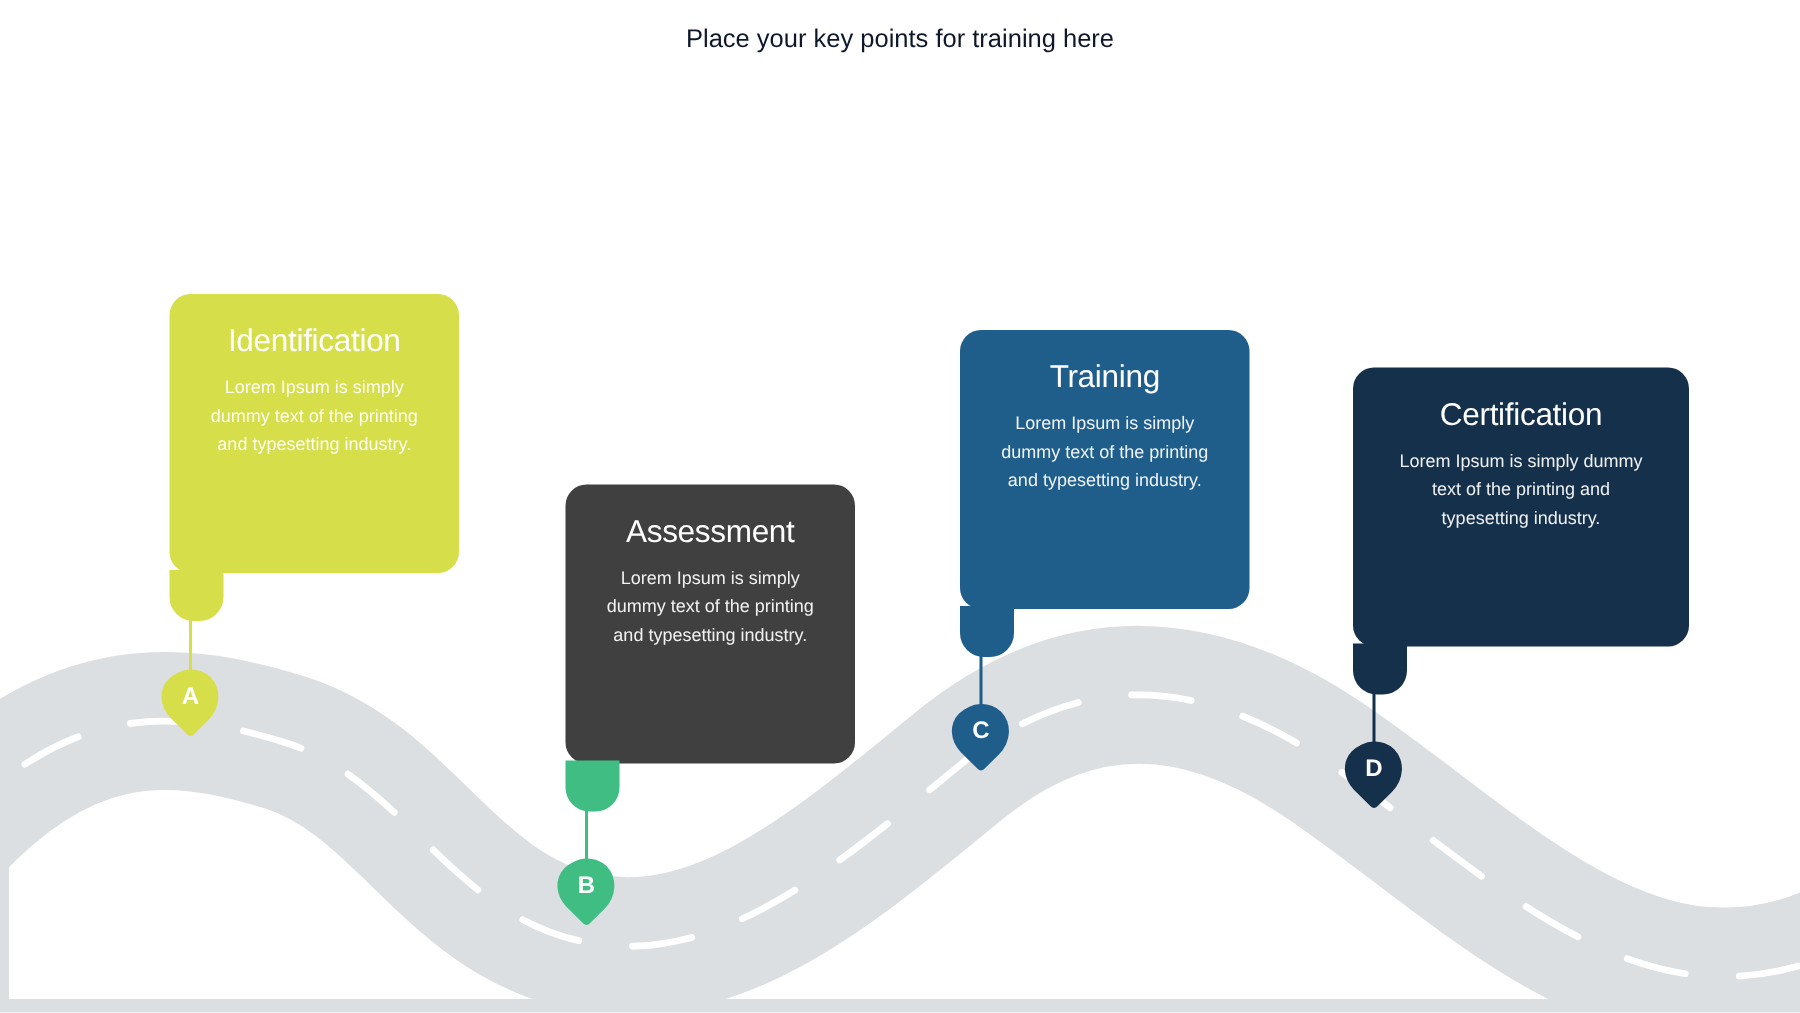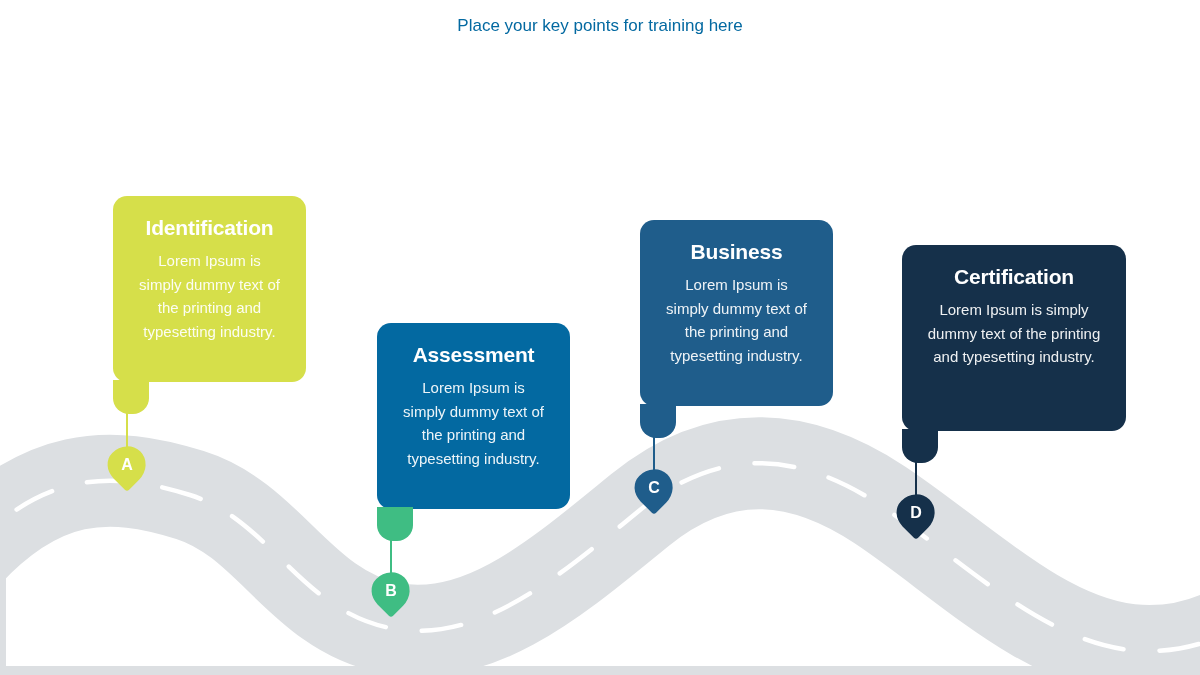--- a/index.html
+++ b/index.html
@@ -22,47 +22,47 @@
     color:#1a2252;
     line-height:1;
     padding-top:38px;
     white-space:nowrap;
   }
   #subtitle{
     margin:0;padding:0;
     padding-top:17px;
     font-size:17px;
     font-weight:400;
-    color:#0369a1;
+    color:#0f172a;
     line-height:1;
   }
 
   
   #road-layer{position:absolute;left:0;top:0;width:1200px;height:675px;}
 
   
   .node{position:absolute;}
 
   .bubble{
     position:absolute;
     box-sizing:border-box;
     border-radius:14px;
     color:#ffffff;
     text-align:center;
     padding:20px 22px 0 22px;
   }
   .bubble .card-title{
     font-size:21px;
-    font-weight:700;
+    font-weight:400;
     line-height:1.15;
     margin:0 0 9px 0;
     letter-spacing:-0.2px;
   }
   .bubble .card-body{
-    font-size:15px;
+    font-size:12px;
     font-weight:400;
     line-height:1.57;
     margin:0;
     color:rgba(255,255,255,0.93);
   }
 
   
   .tail{
     position:absolute;
     width:36px;
@@ -128,33 +128,33 @@
       <p class="card-title">Identification</p>
       <p class="card-body">Lorem Ipsum is simply dummy text of the printing and typesetting industry.</p>
     </div>
     <div class="tail" style="left:113px;top:380px;background:#d6df4a;"></div>
     <div class="stem" style="left:126px;top:412px;height:46px;background:#d6df4a;"></div>
     <div class="pin" style="left:108px;top:446px;background:#d6df4a;"></div>
     <div class="pin-label" style="left:108px;top:446px;">A</div>
   </div>
 
   <div class="node">
-    <div class="bubble" style="left:377px;top:323px;width:193px;height:186px;background:#0369a1;">
+    <div class="bubble" style="left:377px;top:323px;width:193px;height:186px;background:#404040;">
       <p class="card-title">Assessment</p>
       <p class="card-body">Lorem Ipsum is simply dummy text of the printing and typesetting industry.</p>
     </div>
     <div class="tail" style="left:377px;top:507px;background:#3fbd83;"></div>
     <div class="stem" style="left:390px;top:539px;height:36px;background:#3fbd83;"></div>
     <div class="pin" style="left:372px;top:572px;background:#3fbd83;"></div>
     <div class="pin-label" style="left:372px;top:572px;">B</div>
   </div>
 
   <div class="node">
     <div class="bubble" style="left:640px;top:220px;width:193px;height:186px;background:#1f5d8b;">
-      <p class="card-title">Business</p>
+      <p class="card-title">Training</p>
       <p class="card-body">Lorem Ipsum is simply dummy text of the printing and typesetting industry.</p>
     </div>
     <div class="tail" style="left:640px;top:404px;background:#1f5d8b;"></div>
     <div class="stem" style="left:653px;top:436px;height:36px;background:#1f5d8b;"></div>
     <div class="pin" style="left:635px;top:469px;background:#1f5d8b;"></div>
     <div class="pin-label" style="left:635px;top:469px;">C</div>
   </div>
 
   <div class="node">
     <div class="bubble" style="left:902px;top:245px;width:224px;height:186px;background:#15304a;">

